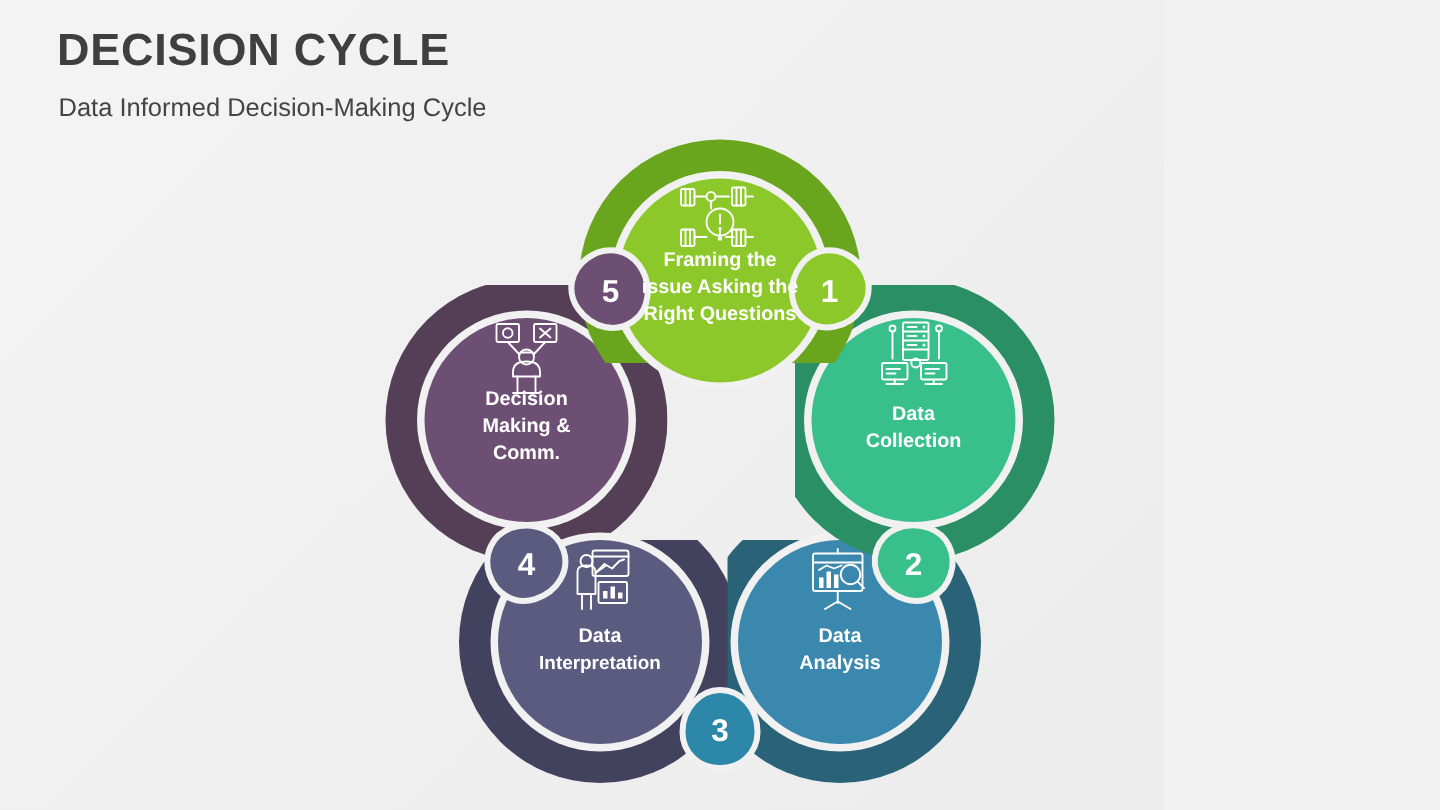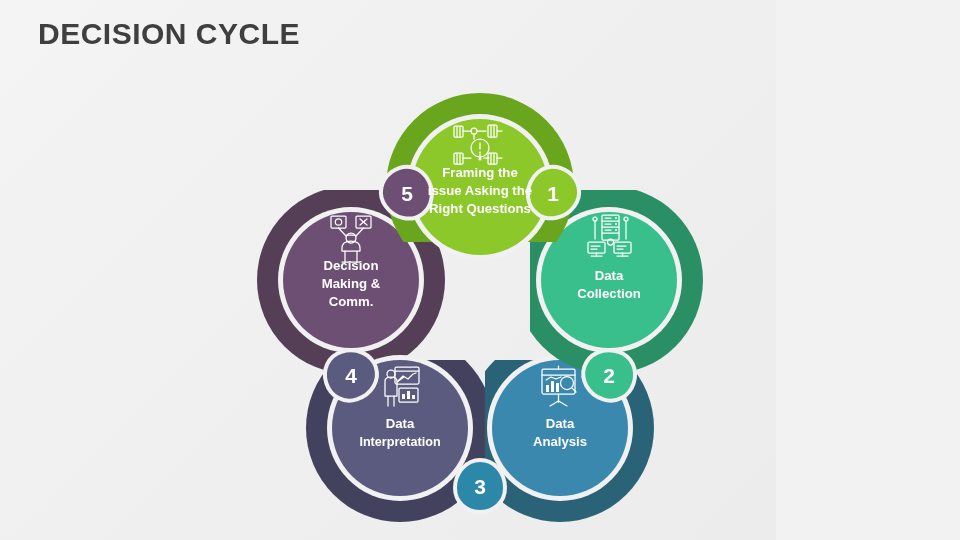--- a/index.html
+++ b/index.html
@@ -79,20 +79,21 @@
     fill: #ffffff;
     stroke: none;
   }
 </style>
 </head>
 <body>
 
 <div id="slide">
 
   <div id="title">DECISION CYCLE</div>
+  <div id="subtitle">Data Informed Decision-Making Cycle</div>
 
   <div id="diagram">
     <svg width="510" height="450" viewBox="0 0 510 450" xmlns="http://www.w3.org/2000/svg">
 
       <defs>
         <clipPath id="clipTop">
             <rect x="120" y="0" width="270" height="152"></rect>
           </clipPath>
         <clipPath id="clipRight">
             <rect x="300" y="100" width="210" height="210"></rect>

